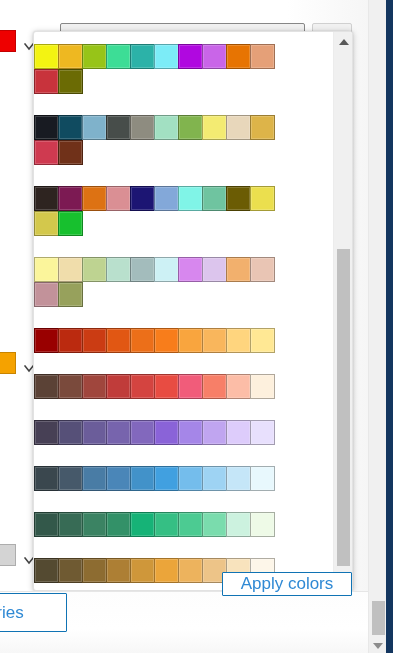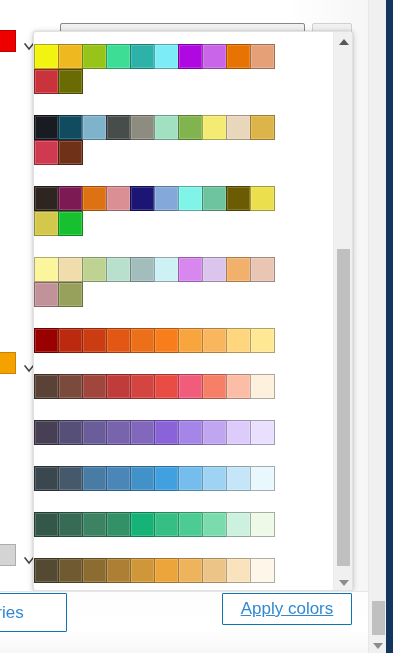--- a/index.html
+++ b/index.html
@@ -96,21 +96,21 @@
     border-top: 1px solid #e6e6e6;
   }
   .btn-outline {
     position: absolute;
     border: 1px solid #1073b4; background: #ffffff; color: #2f89d4;
     font-size: 17px; font-family: "Liberation Sans", sans-serif;
     display: flex; align-items: center; justify-content: center;
     cursor: pointer; border-radius: 1px;
   }
   #btn-series { left: -65px; top: 593px; width: 132px; height: 39px; }
-  #btn-apply  { left: 222px; top: 593px; width: 130px; height: 32px; text-decoration: underline; }
+  #btn-apply  { left: 222px; top: 572px; width: 130px; height: 24px; }
 
   
   .page-scroll {
     position: absolute; right: 7px; top: 0; width: 18px; height: 653px;
     background: #f0f0f0; border-left: 1px solid #e8e8e8;
   }
   .ps-thumb { position: absolute; left: 3px; width: 13px; background: #c0c0c0; }
   .ps-arrow { position: absolute; left: 0; width: 18px; height: 19px; display: flex; align-items: center; justify-content: center; }
   .navy-strip {
     position: absolute; right: 0; top: 0; width: 7px; height: 653px;

